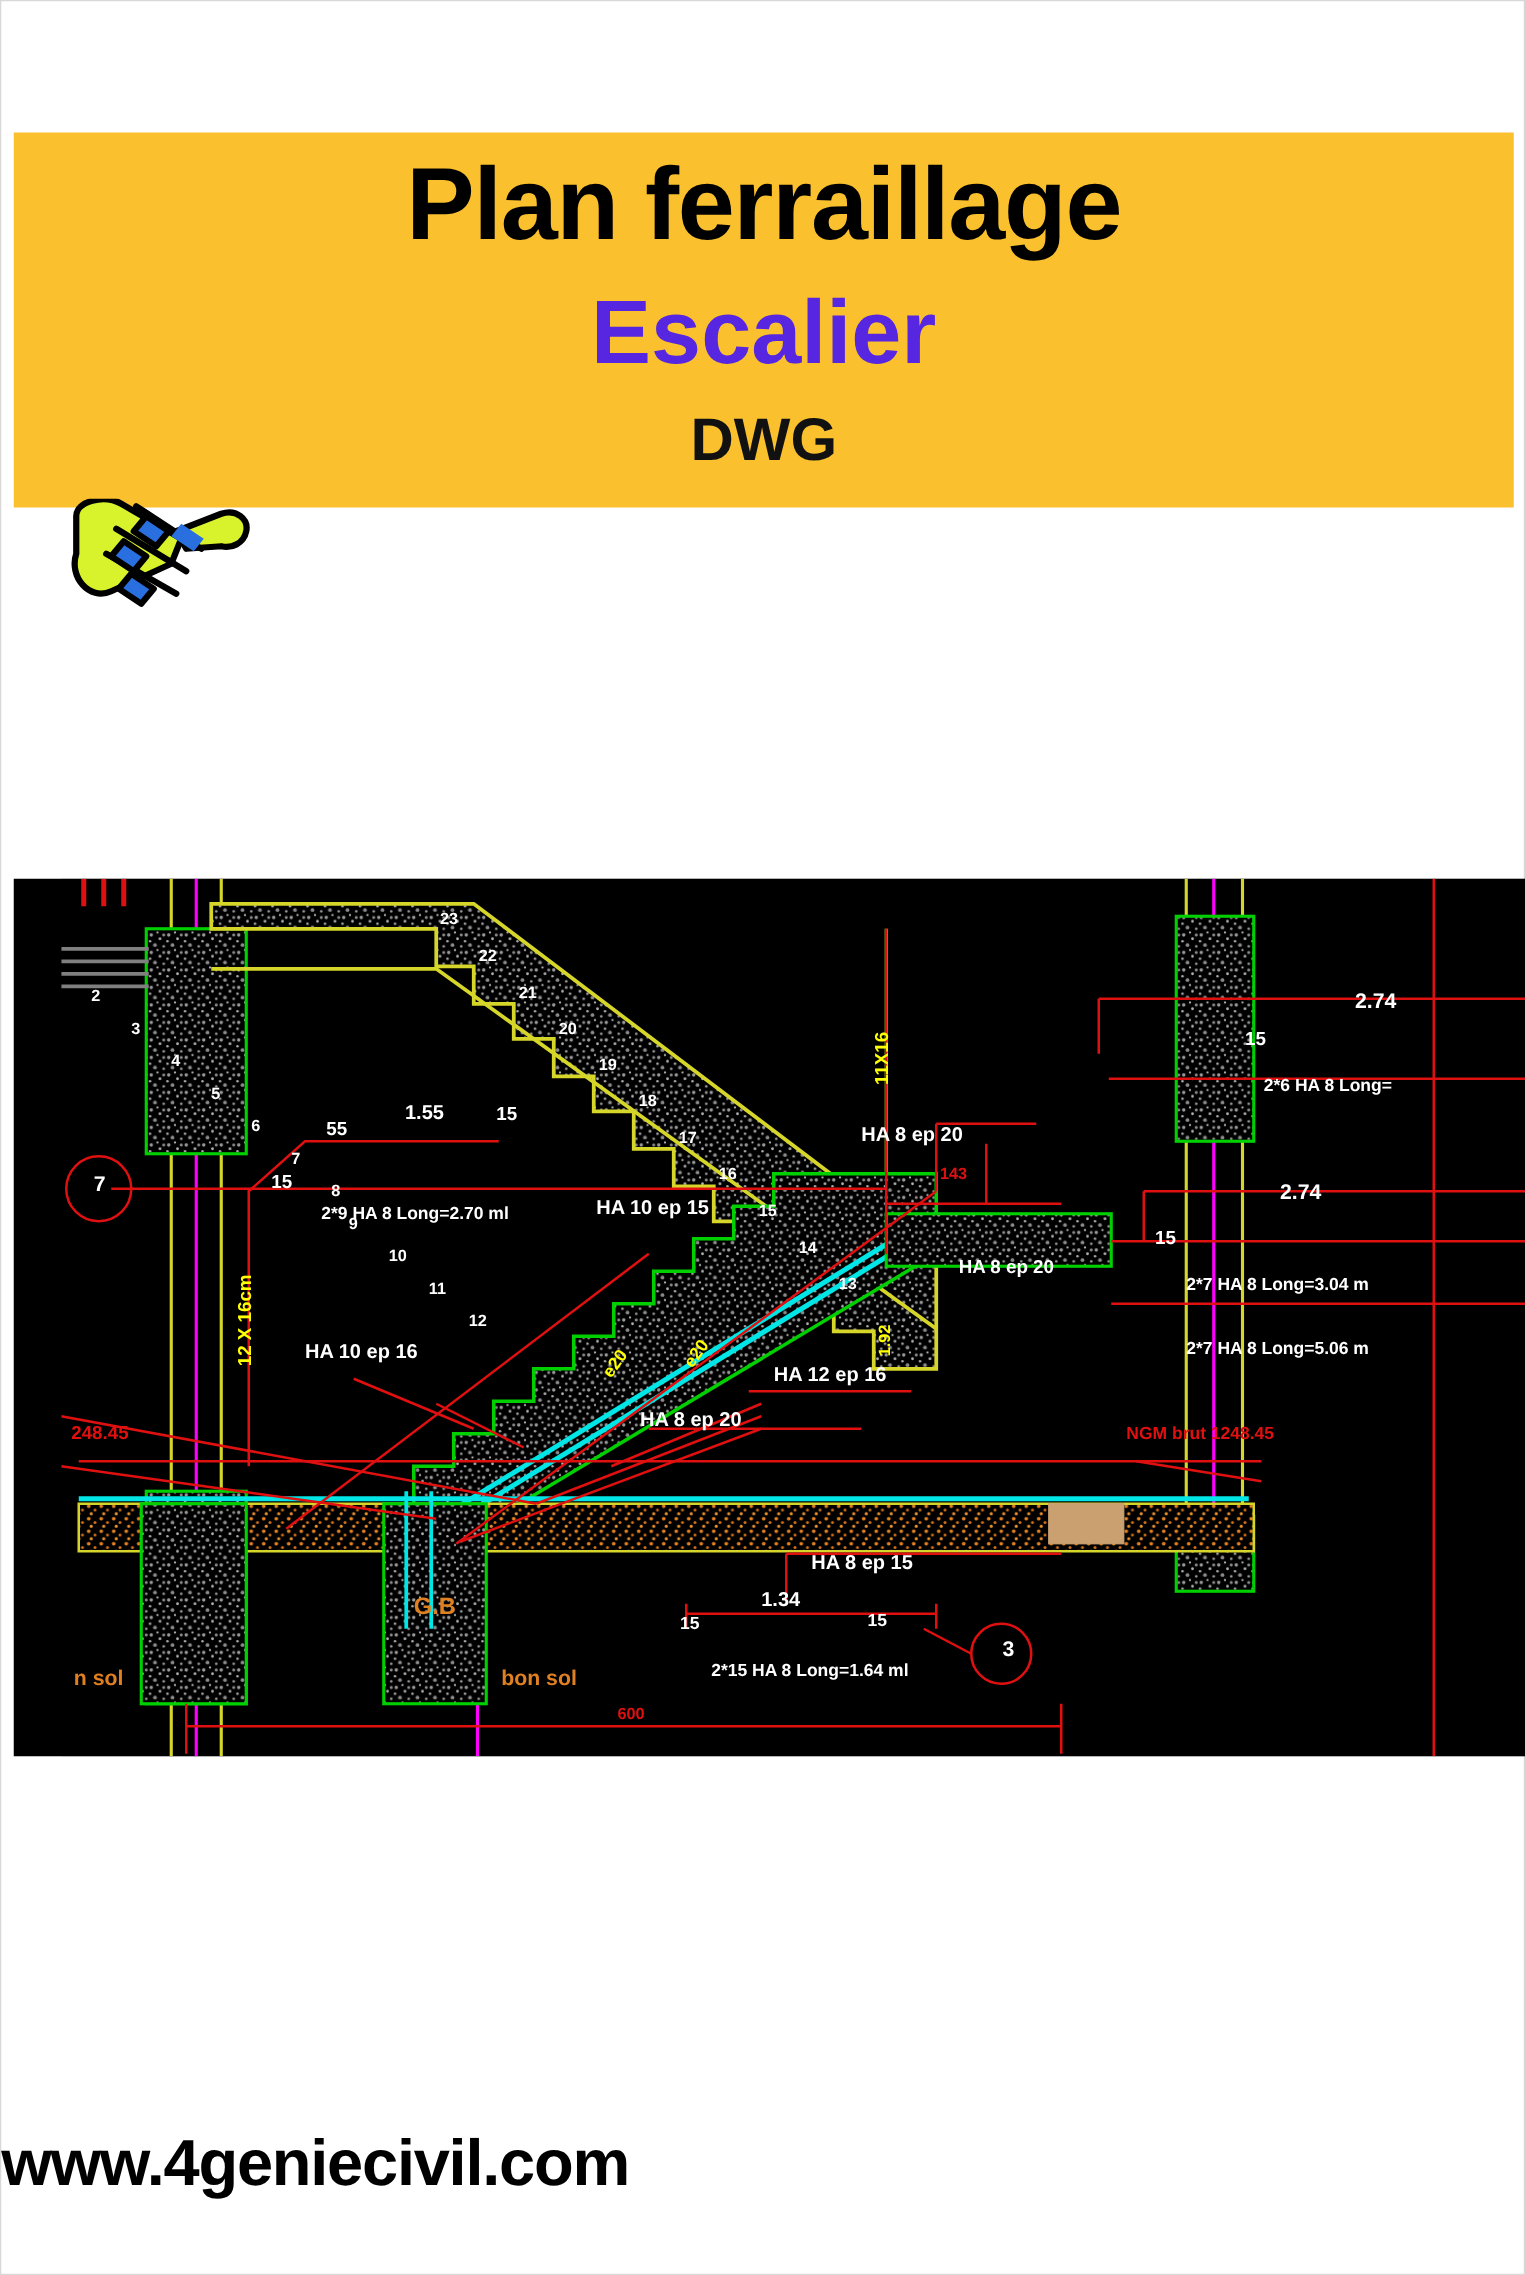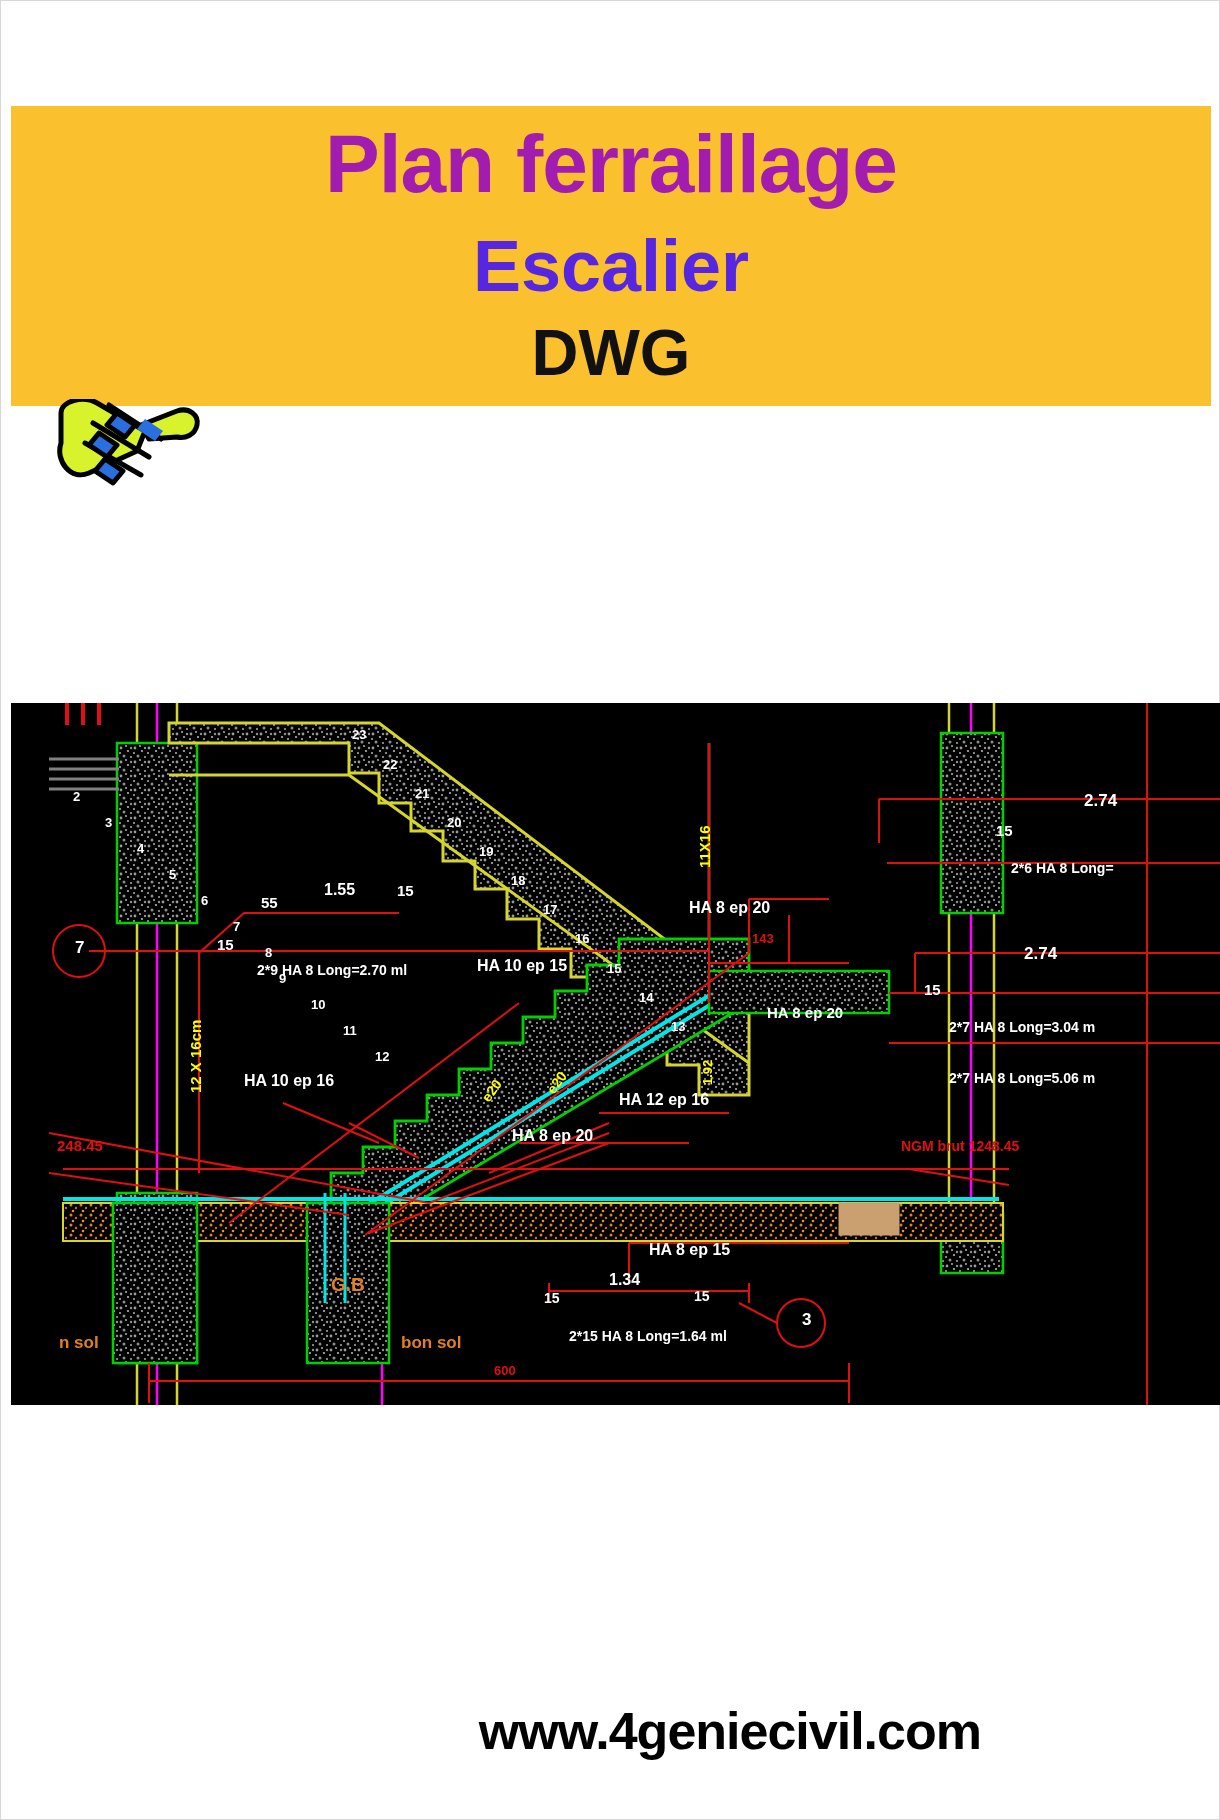--- a/index.html
+++ b/index.html
@@ -6,36 +6,36 @@
   body{width:1220px;height:1820px;font-family:"Liberation Sans",sans-serif;position:relative;overflow:hidden;}
 
   
   .page{position:absolute;left:0;top:0;width:1220px;height:1820px;background:#fff;
         box-sizing:border-box;border:1px solid #d8d8d8;}
 
   
   .banner{position:absolute;left:10px;top:105px;width:1200px;height:300px;
           background:#fbc02d;box-sizing:border-box;}
   .title-1{position:absolute;left:0;top:10px;width:1200px;text-align:center;
-           font-size:82px;font-weight:bold;color:#a21caf;letter-spacing:-1px;
+           font-size:82px;font-weight:bold;color:#000000;letter-spacing:-1px;
            line-height:96px;font-family:"Liberation Sans",sans-serif;}
   .title-2{position:absolute;left:0;top:118px;width:1200px;text-align:center;
            font-size:72px;font-weight:bold;color:#5626e0;line-height:84px;}
   .title-3{position:absolute;left:0;top:218px;width:1200px;text-align:center;
-           font-size:65px;font-weight:bold;color:#111;line-height:58px;}
+           font-size:48px;font-weight:bold;color:#111;line-height:58px;}
 
   
   .hand{position:absolute;left:48px;top:398px;width:160px;height:110px;}
 
   
   .cad{position:absolute;left:10px;top:702px;width:1200px;height:702px;background:#000;padding-left:38px;}
   .cad svg{display:block;}
 
   
-  .site{position:absolute;left:0;top:1700px;width:980px;text-align:right;
+  .site{position:absolute;left:0;top:1700px;width:980px;text-align:left;
         font-size:52px;font-weight:bold;color:#000;letter-spacing:-1px;}
 </style>
 </head>
 <body>
 
 <div class="page">
 
   <div class="banner">
     <div class="title-1">Plan ferraillage</div>
     <div class="title-2">Escalier</div>

